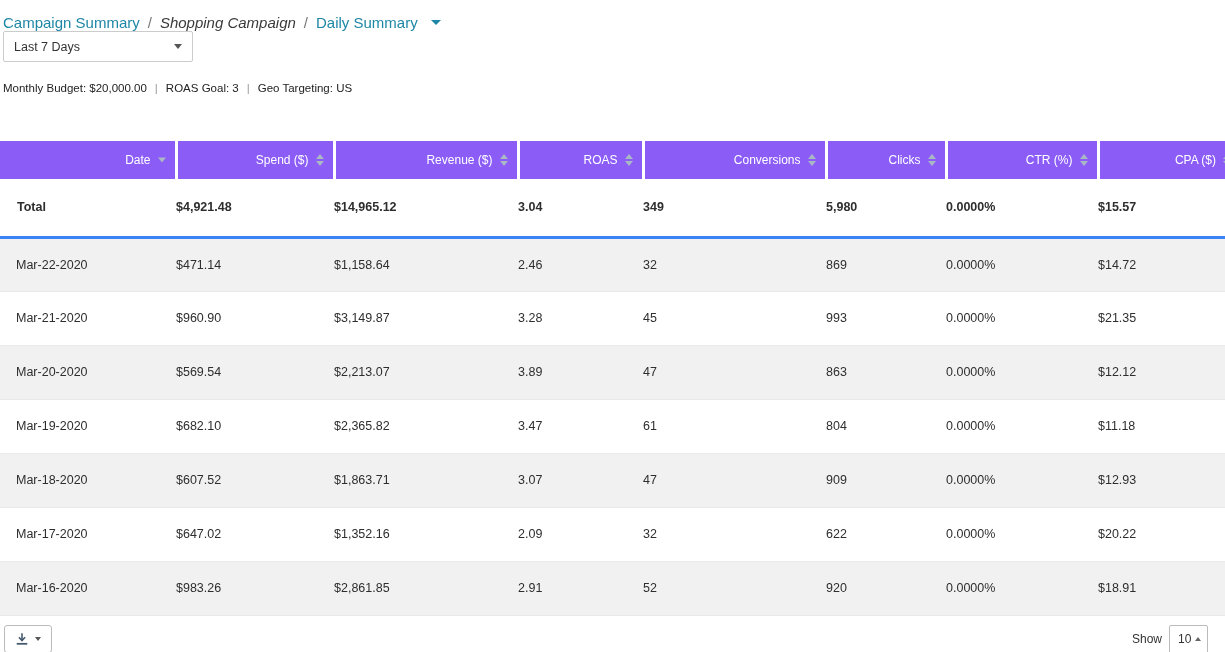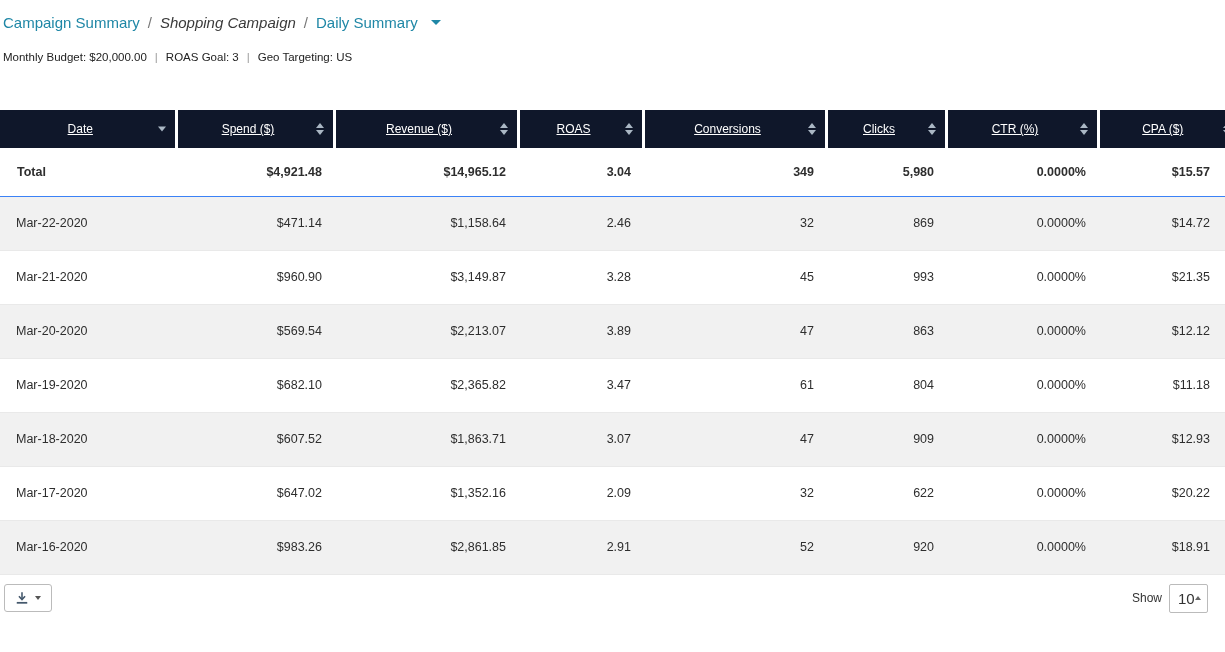--- a/index.html
+++ b/index.html
@@ -31,74 +31,78 @@
   .meta .divider { color: #999; }
 
   
   .table-wrap { margin-top: 47px; width: 1225px; overflow: hidden; }
   table { border-collapse: collapse; table-layout: fixed; width: 1240px; }
   col.c-date { width: 176px; } col.c-spend { width: 158px; } col.c-rev { width: 184px; }
   col.c-roas { width: 125px; } col.c-conv { width: 183px; } col.c-clicks { width: 120px; }
   col.c-ctr { width: 152px; } col.c-cpa { width: 142px; }
 
   thead th {
-    background: #0f172a; color: #fff; font-weight: 400; font-size: 12px;
-    text-align: center; height: 38px; padding: 0 24px 0 10px; position: relative;
-    border-right: 3px solid #fff; cursor: pointer; white-space: nowrap; text-decoration: underline;
+    background: #8b5cf6; color: #fff; font-weight: 400; font-size: 12px;
+    text-align: right; height: 38px; padding: 0 24px 0 10px; position: relative;
+    border-right: 3px solid #fff; cursor: pointer; white-space: nowrap;
   }
   thead th:last-child { border-right: none; }
   .sort-icon { position: absolute; right: 9px; top: 50%; transform: translateY(-50%); display: flex; flex-direction: column; align-items: center; }
   .tri-up { width: 0; height: 0; border-left: 4px solid transparent; border-right: 4px solid transparent; border-bottom: 5px solid #aab7c4; margin-bottom: 2px; }
   .tri-down { width: 0; height: 0; border-left: 4px solid transparent; border-right: 4px solid transparent; border-top: 5px solid #aab7c4; }
 
   td { font-size: 12.5px; color: #2e2e2e; white-space: nowrap; overflow: hidden; }
-  .num { text-align: right; padding-right: 12px; }
+  .num { text-align: left; padding-right: 12px; }
   td.col-cpa { padding-right: 30px; }
   .col-date { text-align: left; padding-left: 16px; }
 
-  .total-row td { height: 48px; font-weight: 700; background: #fff; border-bottom: 1px solid #3b82f6; }
+  .total-row td { height: 58px; font-weight: 700; background: #fff; border-bottom: 3px solid #3b82f6; }
   .total-row .col-date { padding-left: 17px; }
 
   tbody.data-body tr { height: 54px; }
   tbody.data-body tr:nth-child(odd) { background: #f1f1f1; }
   tbody.data-body tr:nth-child(even) { background: #ffffff; }
   tbody.data-body td { border-bottom: 1px solid #e9e9e9; }
 
   
   .table-footer { display: flex; justify-content: space-between; margin-top: 9px; padding: 0 17px 0 4px; }
   .download-btn {
     width: 48px; height: 28px; border: 1px solid #bbb; border-radius: 3px; background: #fff;
     display: flex; align-items: center; justify-content: center; gap: 6px; cursor: pointer;
   }
   .download-btn .caret { width: 0; height: 0; border-left: 3.5px solid transparent; border-right: 3.5px solid transparent; border-top: 4px solid #555; }
   .show-wrap { display: flex; align-items: center; gap: 7px; font-size: 12px; color: #333; }
   .page-size-box {
     width: 39px; height: 29px; border: 1px solid #bbb; background: #fff; border-radius: 2px;
     display: flex; align-items: center; justify-content: space-between; padding: 0 6px 0 8px;
-    font-size: 15px; color: #333; cursor: pointer;
+    font-size: 12px; color: #333; cursor: pointer;
   }
   .tiny-up { width: 0; height: 0; border-left: 3.5px solid transparent; border-right: 3.5px solid transparent; border-bottom: 4px solid #666; }
 </style>
 </head>
 <body>
 
 <div class="page">
 
   <div class="topbar">
     <div class="breadcrumb">
       <a class="crumb-link">Campaign Summary</a>
       <span class="crumb-sep">/</span>
       <span class="crumb-current">Shopping Campaign</span>
       <span class="crumb-sep">/</span>
       <span class="crumb-view">
         <span>Daily Summary</span>
         <span class="caret-down"></span>
       </span>
     </div>
 
+    <div class="daterange">
+      <span>Last 7 Days</span>
+      <span class="caret"></span>
+    </div>
   </div>
 
   <div class="meta">
     <span>Monthly Budget: $20,000.00</span>
     <span class="divider">|</span>
     <span>ROAS Goal: 3</span>
     <span class="divider">|</span>
     <span>Geo Targeting: US</span>
   </div>
 

